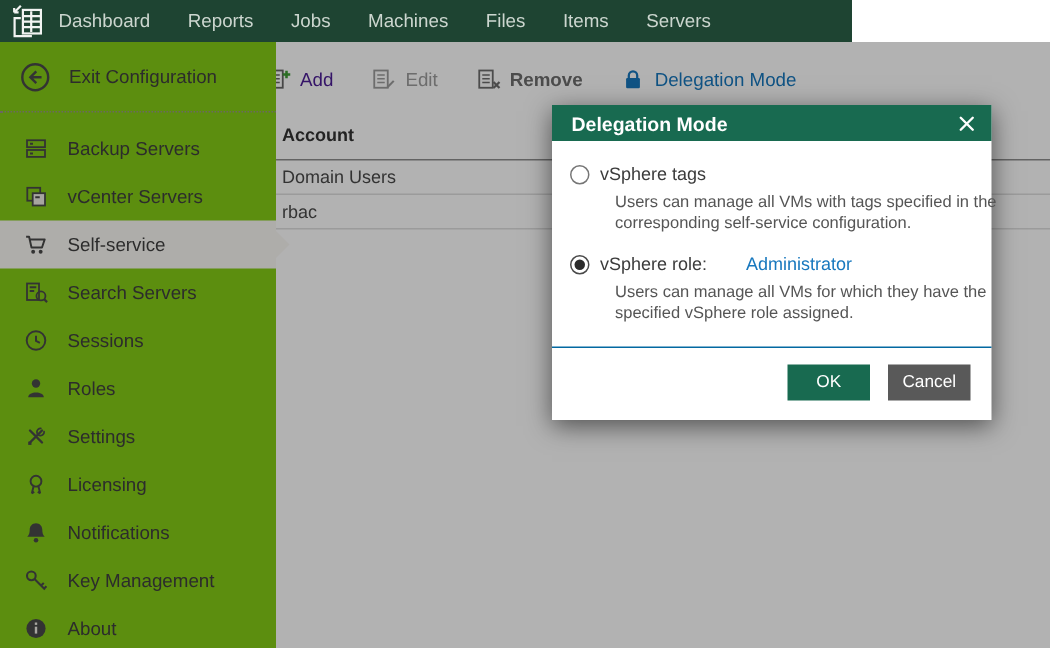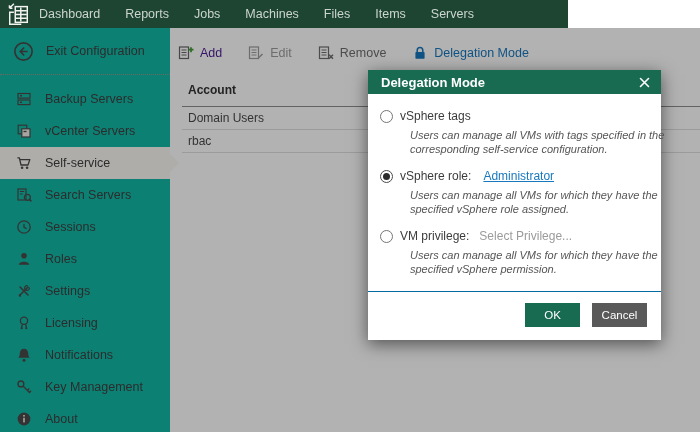--- a/index.html
+++ b/index.html
@@ -8,40 +8,40 @@
   .screen { position:relative; width:700px; height:432px; background:#fff; overflow:hidden; }
 
   
   .topbar { position:absolute; left:0; top:0; width:568px; height:28px;
     background:#1e4432; display:flex; align-items:center; padding-left:5px; z-index:60; }
   .logo { width:27px; height:26px; margin-right:7px; display:flex; align-items:center; justify-content:center; }
   .nav { display:flex; align-items:center; }
   .nav-item { color:#ccd6cf; font-size:12.5px; margin-right:25px; cursor:default; white-space:nowrap; }
 
   
-  .sidebar { position:absolute; left:0; top:28px; width:170px; height:404px;
-    background:#14b8a6; color:#3f3f3f; z-index:1; }
+  .sidebar { position:absolute; left:0; top:28px; width:184px; height:404px;
+    background:#84cc16; color:#3f3f3f; z-index:1; }
   .exit-row { height:46px; display:flex; align-items:center; gap:12px; padding-left:13px; font-size:12.5px; }
   .side-divider { border-bottom:1px dotted #9a958c; }
   .side-list { list-style:none; padding-top:8px; }
   .side-item { height:32px; display:flex; align-items:center; gap:13px; padding-left:16px;
     font-size:12.5px; position:relative; }
   .side-item .ic { width:16px; height:16px; color:#4a4a4a; flex:0 0 16px; }
   .side-item.selected { background:#faf8f4; }
   .side-item.selected::after { content:""; position:absolute; right:-9px; top:50%; margin-top:-9px;
     border-left:9px solid #faf8f4; border-top:9px solid transparent; border-bottom:9px solid transparent; }
 
   
   .content { position:absolute; left:170px; top:28px; width:530px; height:404px; background:#fff; }
   .toolbar { display:flex; align-items:center; padding:17px 0 11px 8px; }
   .tool { display:flex; align-items:center; gap:6px; font-size:12.5px; margin-right:26px; }
   .tool .ti { width:16px; height:16px; }
   .tool-add span { color:#4c1d95; }
   .tool-edit span { color:#9c9c9c; }
-  .tool-remove span { color:#6e6e6e; }
+  .tool-remove span { color:#6e6e6e;font-weight:bold; }
   .tool-delegation span { color:#1878be; }
 
   .table { margin:8px 0 0 12px; }
   .thead { font-size:12px; font-weight:bold; color:#333; padding:3px 0 9px 6px; border-bottom:1px solid #8f8f8f; }
   .trow { height:23px; line-height:23px; padding-left:6px; font-size:12px; color:#4a4a4a; border-bottom:1px solid #dedede; }
 
   
   .overlay { position:absolute; left:0; top:28px; width:700px; height:404px;
     background:rgba(0,0,0,.30); z-index:40; }
   .dialog { position:absolute; left:368px; top:70px; width:293px; background:#fff; z-index:50;
@@ -49,23 +49,23 @@
   .dlg-header { height:24px; background:#186a50; color:#fff; display:flex; align-items:center;
     padding:0 9px 0 13px; font-size:13px; font-weight:bold; }
   .dlg-close { margin-left:auto; width:16px; height:16px; display:flex; align-items:center;
     justify-content:center; cursor:default; }
   .dlg-body { padding:2px 14px 2px 12px; }
   .opt-row { display:flex; align-items:flex-end; gap:7px; margin-top:13px; font-size:12px; color:#3c3c3c; }
   .radio { width:13px; height:13px; border:1px solid #767676; border-radius:50%; background:#fff;
     display:flex; align-items:center; justify-content:center; flex:0 0 13px; }
   .radio.checked { border-color:#4a4a4a; }
   .radio.checked::after { content:""; width:7px; height:7px; border-radius:50%; background:#2b2b2b; }
-  .opt-link { color:#1878be; margin-left:5px;text-decoration:underline; }
+  .opt-link { color:#1878be; margin-left:19px; }
   .opt-placeholder { color:#9b9b9b; margin-left:3px; }
-  .opt-desc { margin:5px 0 0 30px; font-size:11px; line-height:14px; color:#555; width:256px;font-style:italic; }
+  .opt-desc { margin:5px 0 0 30px; font-size:11px; line-height:14px; color:#555; width:256px; }
   .dlg-footer { margin-top:13px; border-top:1px solid #0369a1; padding:11px 14px 13px;
     display:flex; justify-content:flex-end; gap:12px; }
   .btn { min-width:55px; height:24px; border:none; color:#fff; font-size:11.5px;
     font-family:inherit; cursor:default; }
   .btn-ok { background:#186a50; }
   .btn-cancel { background:#595959; }
 
   svg { display:block; }
 </style>
 </head>
@@ -305,28 +305,20 @@
 
       <div>
         <div class="opt-row">
           <span class="radio checked"></span>
           <span>vSphere role:</span>
           <span class="opt-link">Administrator</span>
         </div>
         <div class="opt-desc">Users can manage all VMs for which they have the specified vSphere role assigned.</div>
       </div>
 
-      <div>
-        <div class="opt-row">
-          <span class="radio"></span>
-          <span>VM privilege:</span>
-          <span class="opt-placeholder">Select Privilege...</span>
-        </div>
-        <div class="opt-desc">Users can manage all VMs for which they have the specified vSphere permission.</div>
-      </div>
 
     </div>
 
     <div class="dlg-footer">
       <button class="btn btn-ok">OK</button>
       <button class="btn btn-cancel">Cancel</button>
     </div>
   </div>
 
 </div>

